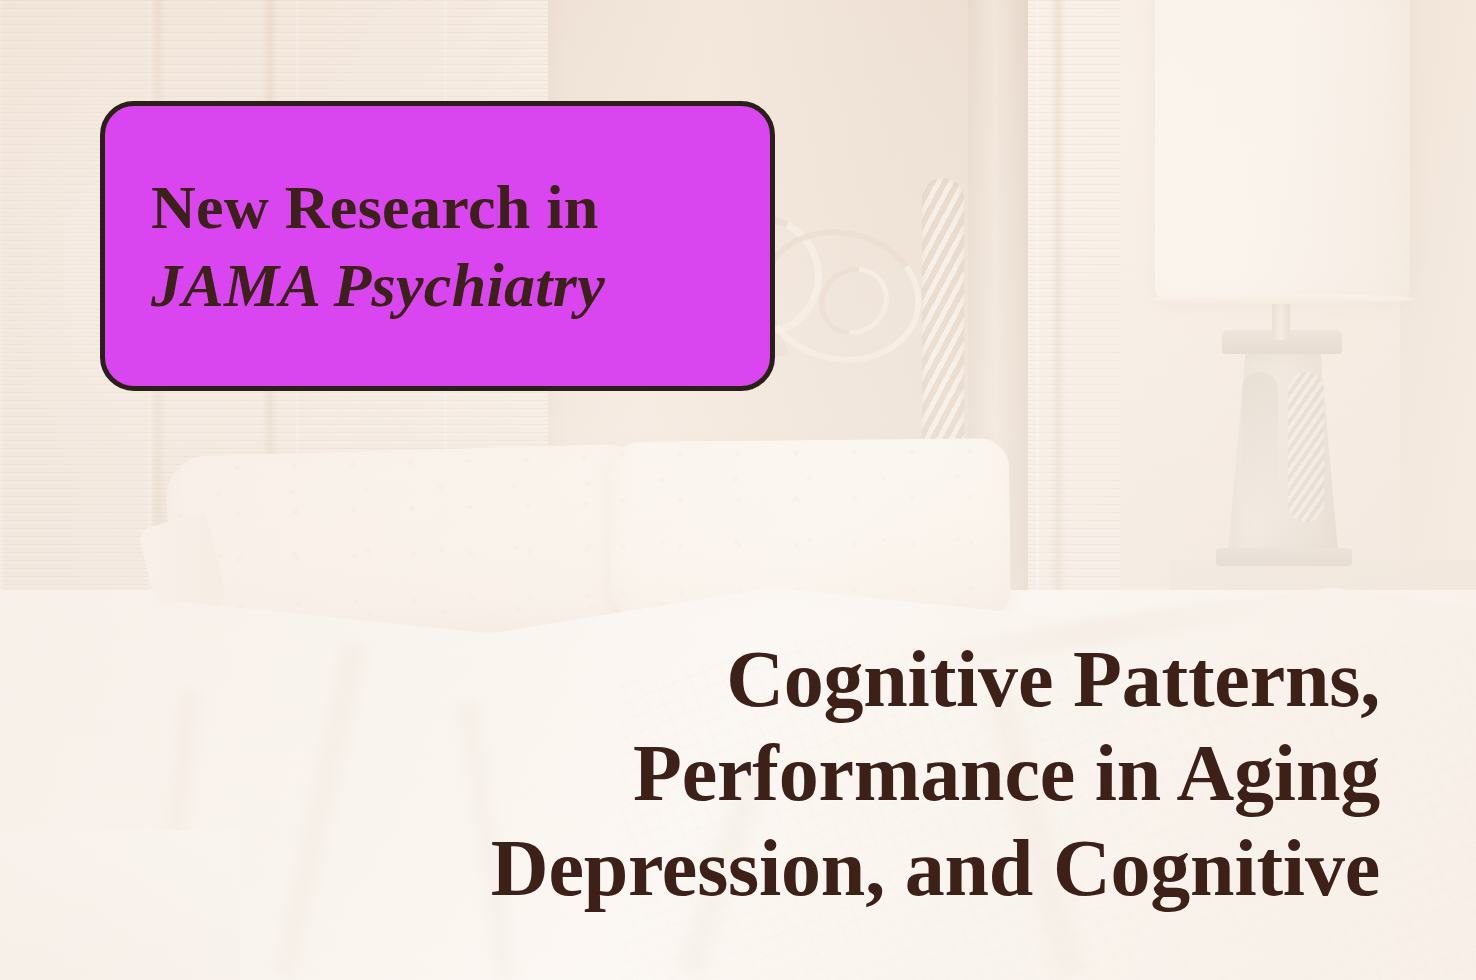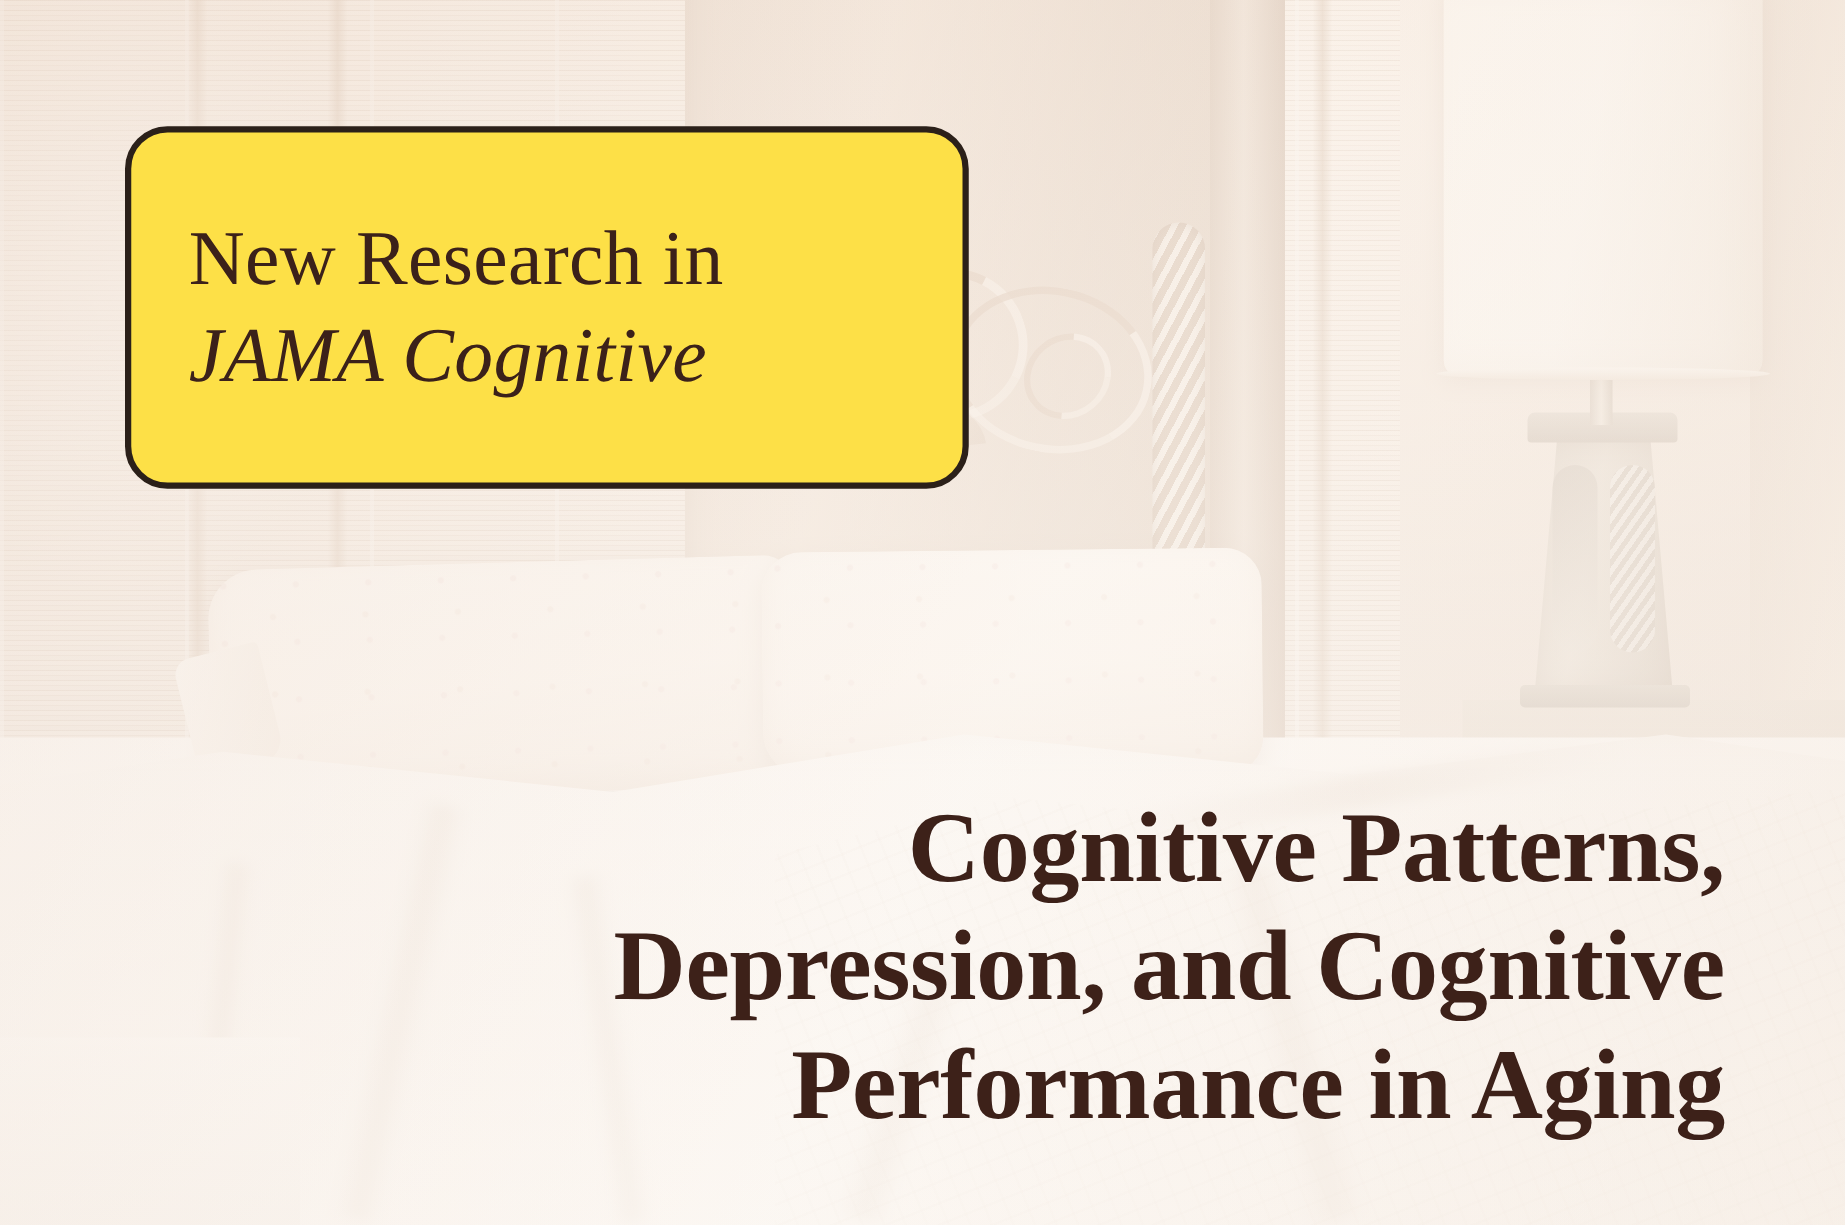--- a/index.html
+++ b/index.html
@@ -204,25 +204,26 @@
   }
   .wash2{
     position:absolute;inset:0;
     background:linear-gradient(115deg, rgba(232,213,198,.30) 0%, rgba(255,252,248,.10) 55%, rgba(238,223,209,.28) 100%);
   }
 
   
   .badge{
     position:absolute;left:100px;top:101px;width:675px;height:290px;
     box-sizing:border-box;
-    background:#fde047;
+    background:#d946ef;
     border:5px solid #2b2019;
     border-radius:34px;
     display:flex;flex-direction:column;justify-content:center;
     padding:0 0 0 46px;
+    font-weight:bold;
   }
   .badge-line{
     color:#3b211a;
     font-family:"Liberation Serif", serif;
     font-size:62px;
     line-height:1.26;
     letter-spacing:.3px;
     white-space:nowrap;
   }
   .badge-line.italic{font-style:italic;}
@@ -287,22 +288,22 @@
     <div class="fold f5"></div>
     <div class="fold f6"></div>
     <div class="skirt"></div>
 
     <div class="wash"></div>
     <div class="wash2"></div>
   </div>
 
   <div class="badge">
     <div class="badge-line">New Research in</div>
-    <div class="badge-line italic">JAMA Cognitive</div>
+    <div class="badge-line italic">JAMA Psychiatry</div>
   </div>
 
   <div class="headline">
     <span class="ln">Cognitive Patterns,</span>
+    <span class="ln">Performance in Aging</span>
     <span class="ln">Depression, and Cognitive</span>
-    <span class="ln">Performance in Aging</span>
   </div>
 
 </div>
 
 </body></html>

